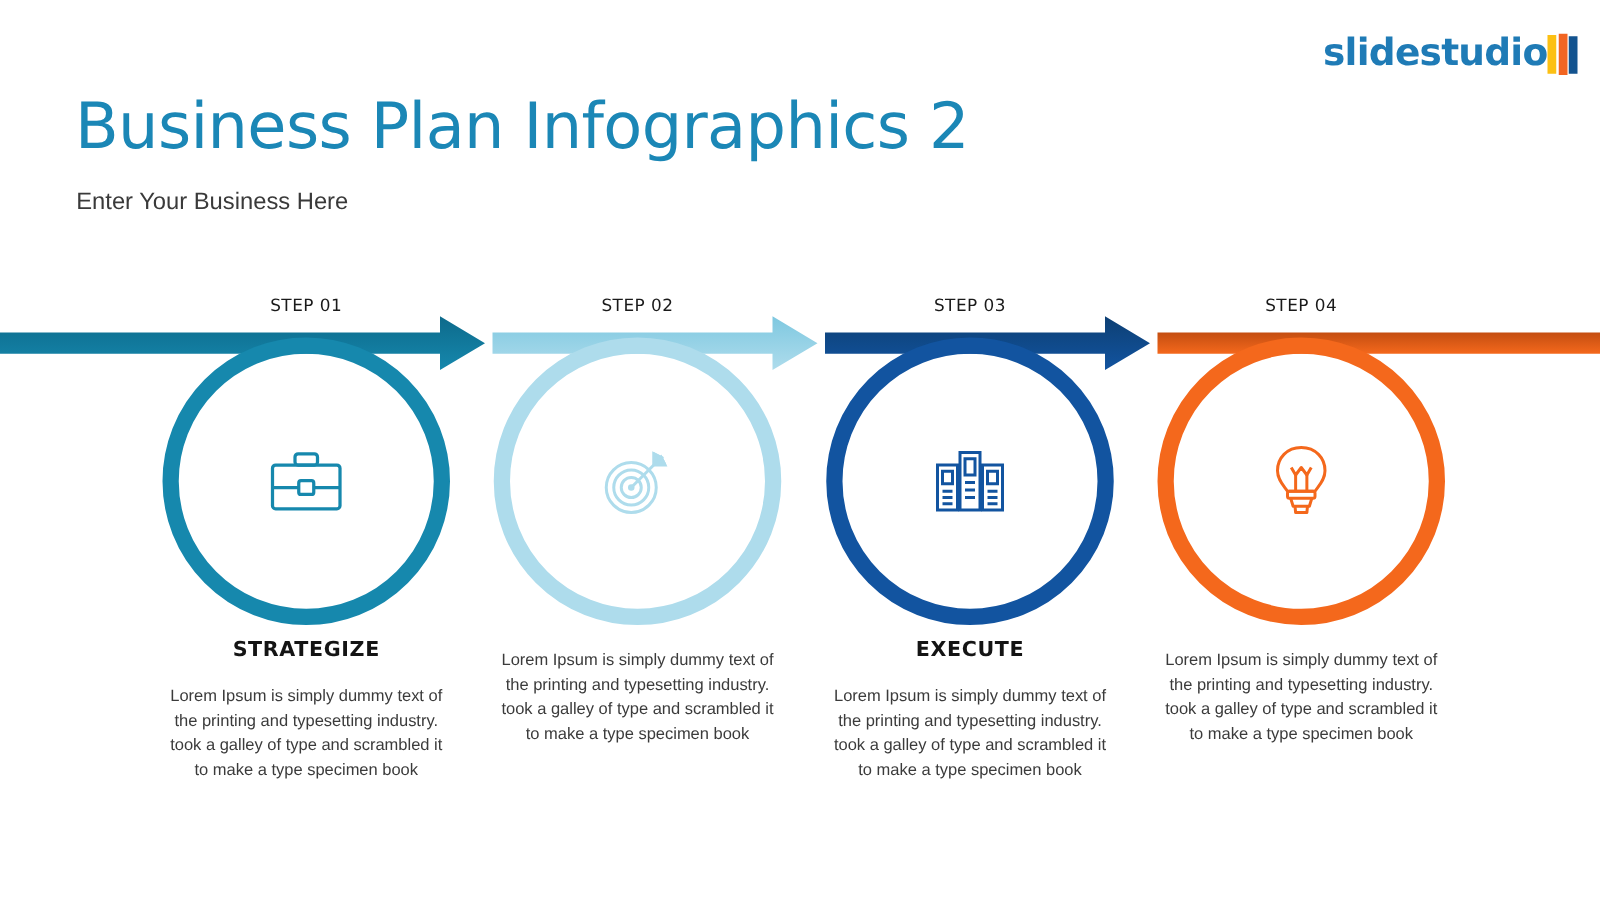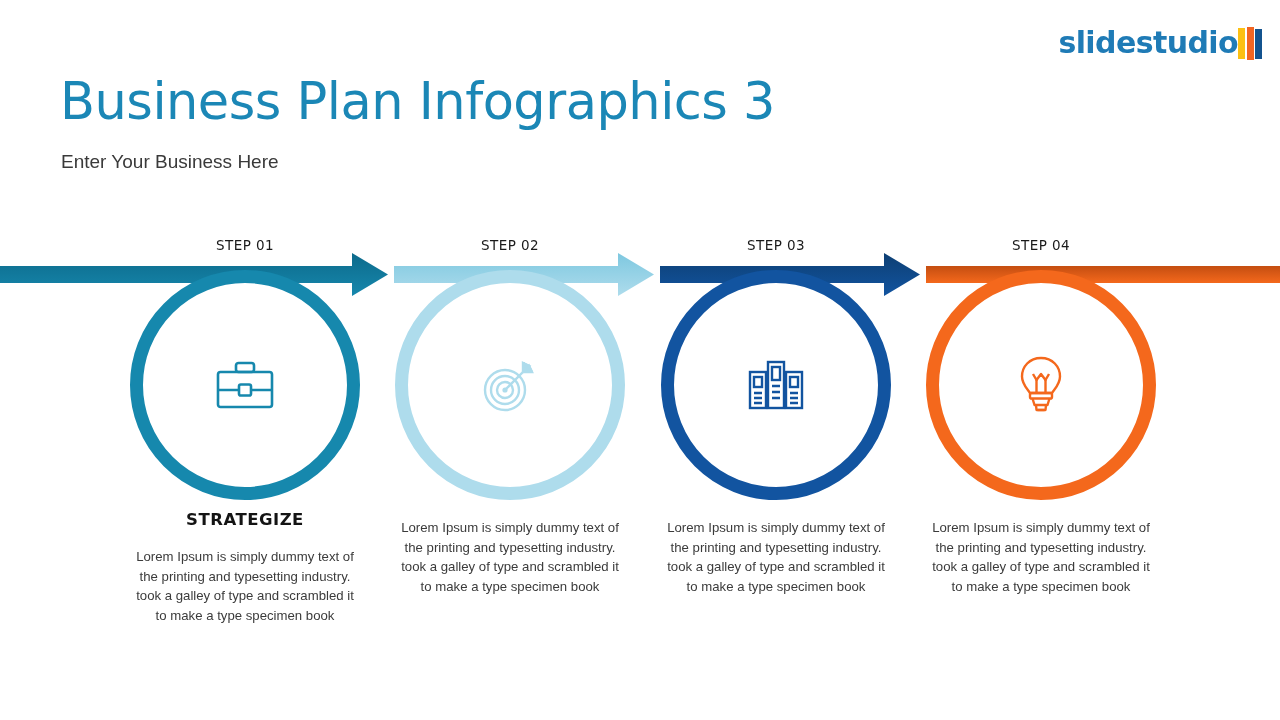--- a/index.html
+++ b/index.html
@@ -148,21 +148,21 @@
 
 <div class="logo">
   <span class="logo-text">slidestudio</span>
   <span class="logo-mark">
     <i class="bar-y"></i>
     <i class="bar-o"></i>
     <i class="bar-b"></i>
   </span>
 </div>
 
-<div class="title">Business Plan Infographics 3</div>
+<div class="title">Business Plan Infographics 2</div>
 <div class="subtitle">Enter Your Business Here</div>
 
 <div class="stage">
 
   <svg class="arrow-layer" viewBox="0 0 1280 300">
     <defs>
       <linearGradient id="g1" x1="0" y1="0" x2="0" y2="1">
         <stop offset="0%" stop-color="#0d6a8b"></stop>
           <stop offset="100%" stop-color="#1688ad"></stop>
       </linearGradient>
@@ -243,20 +243,21 @@
           <rect x="39" y="14" width="16" height="36"></rect>
           <rect x="7" y="19" width="8" height="10"></rect>
           <rect x="25" y="9" width="8" height="13"></rect>
           <rect x="43" y="19" width="8" height="10"></rect>
           <path d="M7 35 H15 M7 40 H15 M7 45 H15"></path>
           <path d="M25 28 H33 M25 34 H33 M25 40 H33"></path>
           <path d="M43 35 H51 M43 40 H51 M43 45 H51"></path>
         </svg>
       </div>
     </div>
+    <div class="col-title">EXECUTE</div>
     <div class="col-body">Lorem Ipsum is simply dummy text of the printing and typesetting industry. took a galley of type and scrambled it to make a type specimen book</div>
   </div>
 
   <div class="col" style="left:911px">
     <div class="circle-wrap">
       <div class="circle" style="border-color:#f4681c"></div>
       <div class="icon-holder">
         <svg width="48" height="60" viewBox="0 0 48 60" fill="none" stroke="#f4681c" stroke-width="2.4" stroke-linejoin="round">
           <path d="M24 3 C12.5 3 5 11.5 5 21.5 C5 29 10 33.5 13 38 L35 38 C38 33.5 43 29 43 21.5 C43 11.5 35.5 3 24 3 Z"></path>
           <path d="M16 19 L19.5 25 L24 19 L28.5 25 L32 19"></path>

